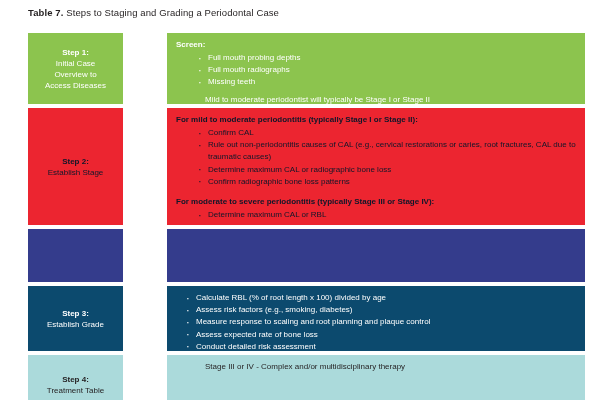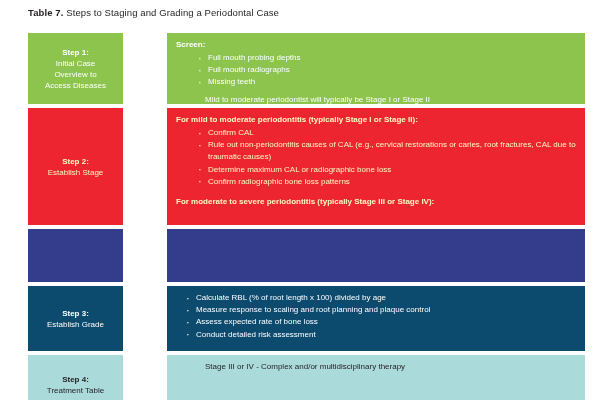--- a/index.html
+++ b/index.html
@@ -78,21 +78,21 @@
     line-height: 11px;
   }
   .step-sub {
     font-size: 8px;
     font-weight: normal;
     line-height: 11px;
   }
 
   
   .r-green  .cell-step, .r-green  .cell-body { background: #8cc44e; color: #ffffff; }
-  .r-red    .cell-step, .r-red    .cell-body { background: #ec2530; color: #fef9c3; }
+  .r-red    .cell-step, .r-red    .cell-body { background: #ec2530; color: #0f172a; }
   .r-navy   .cell-step, .r-navy   .cell-body { background: #343c8c; color: #ffffff; }
   .r-navy2  .cell-step, .r-navy2  .cell-body { background: #0c4a6e; color: #ffffff; }
   .r-teal   .cell-step, .r-teal   .cell-body { background: #abdadb; color: #231f20; }
 
   
   .r-green  { height: 71px; }
   .r-red    { height: 117px; }
   .r-navy   { height: 53px; }
   .r-navy2  { height: 65px; }
   .r-teal   { height: 60px; }
@@ -176,36 +176,40 @@
       <div class="cell-body">
         <p class="head-line">For mild to moderate periodontitis (typically Stage I or Stage II):</p>
         <ul class="bullets">
           <li>Confirm CAL</li>
           <li>Rule out non-periodontitis causes of CAL (e.g., cervical restorations or caries, root fractures, CAL due to traumatic causes)</li>
           <li>Determine maximum CAL or radiographic bone loss</li>
           <li>Confirm radiographic bone loss patterns</li>
         </ul>
         <div class="spacer"></div>
         <p class="head-line">For moderate to severe periodontitis (typically Stage III or Stage IV):</p>
+        <ul class="bullets">
+          <li>Determine maximum CAL or RBL</li>
+        </ul>
       </div>
     </div>
 
     <div class="row r-navy">
       <div class="cell-step"></div>
       <div class="cell-body"></div>
     </div>
 
     <div class="row r-navy2">
       <div class="cell-step">
         <div class="step-title">Step 3:</div>
         <div class="step-sub">Establish Grade</div>
       </div>
       <div class="cell-body">
         <ul class="bullets tight">
           <li>Calculate RBL (% of root length x 100) divided by age</li>
+          <li>Assess risk factors (e.g., smoking, diabetes)</li>
           <li>Measure response to scaling and root planning and plaque control</li>
           <li>Assess expected rate of bone loss</li>
           <li>Conduct detailed risk assessment</li>
         </ul>
       </div>
     </div>
 
     <div class="row r-teal">
       <div class="cell-step">
         <div class="step-title">Step 4:</div>

